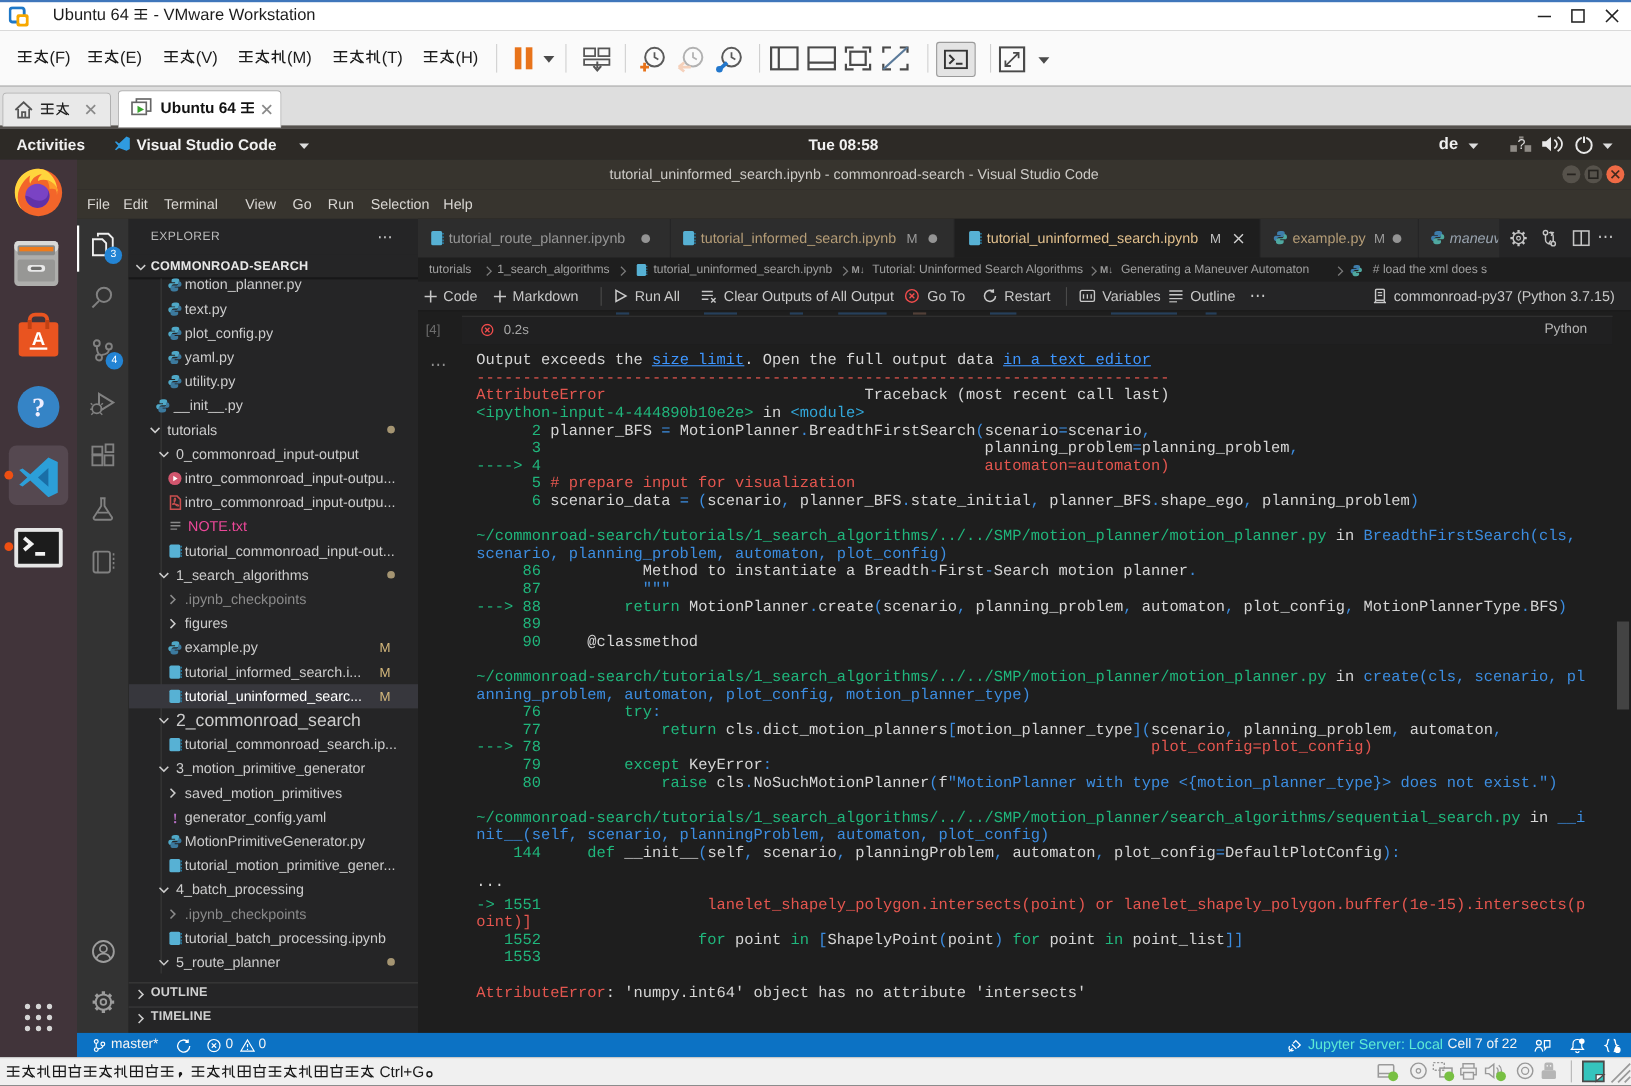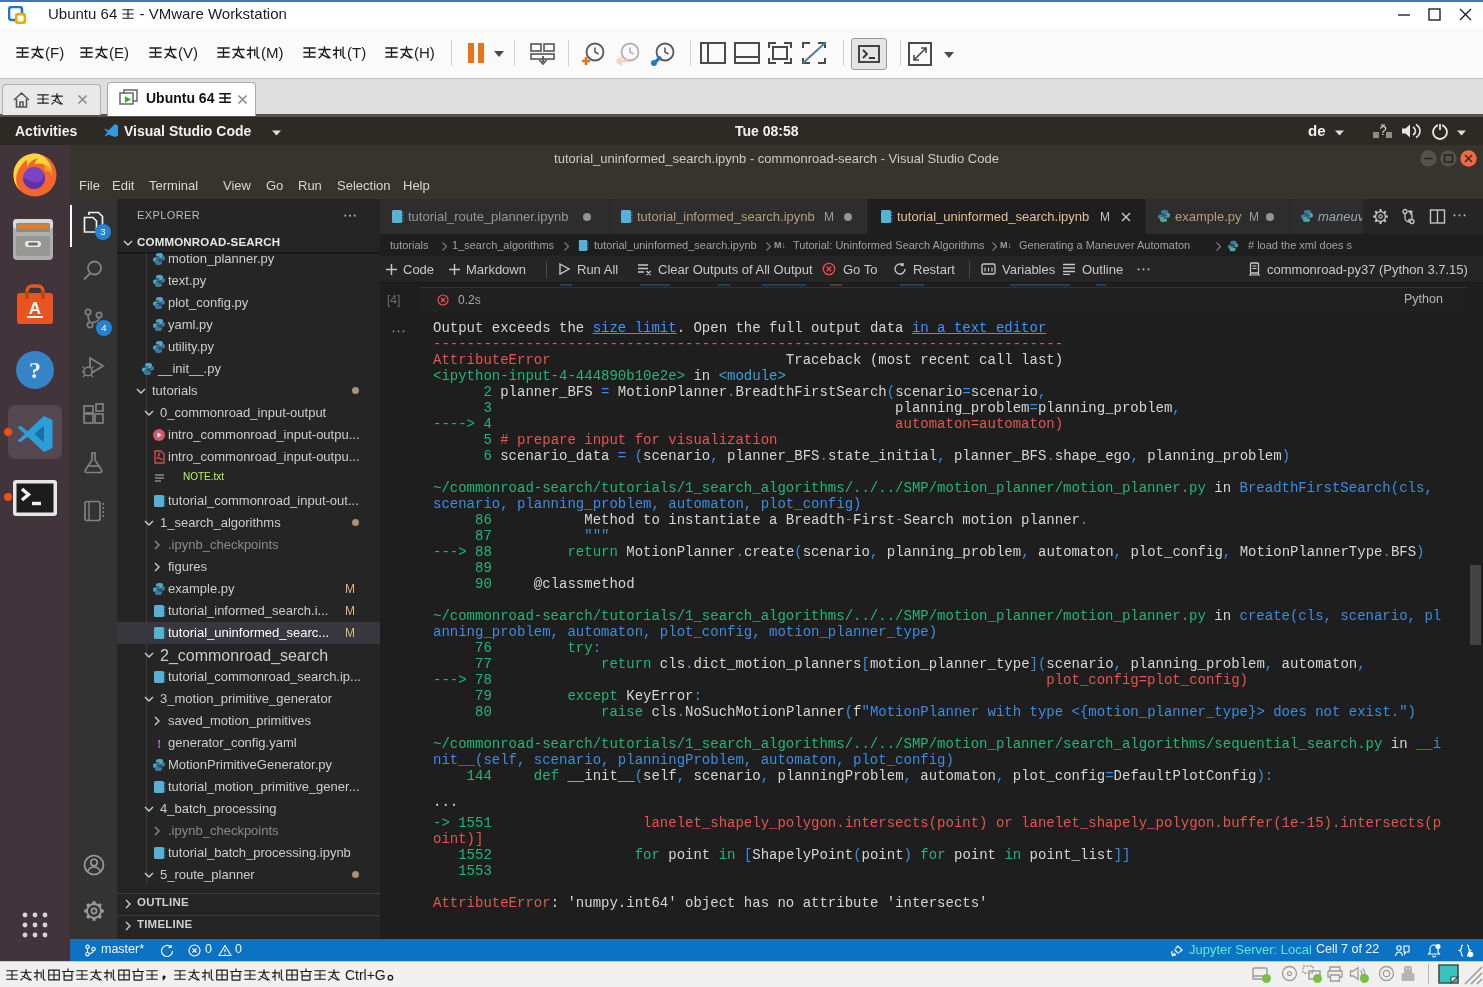--- a/index.html
+++ b/index.html
@@ -355,21 +355,21 @@
     </svg>
     <div class="abs" style="left:51px;top:174.0px;font-size:13px;color:#cccccc;white-space:nowrap">intro_commonroad_input-outpu...</div>
     <svg class="abs" style="left:35px;top:197px" width="14" height="14" viewBox="0 0 14 14">
       <path d="M3 1h6l3 3v9H3z" fill="none" stroke="#c94f4f" stroke-width="1.4"></path>
       <path d="M4.5 8.5c1.5-.5 4-4.5 3-5.5s-2 3-0.5 5c1.5 2 3.5 2.5 3.5 1.5s-3.5-1.5-6-1z" fill="none" stroke="#c94f4f" stroke-width="1"></path>
     </svg>
     <div class="abs" style="left:51px;top:196.0px;font-size:13px;color:#cccccc;white-space:nowrap">intro_commonroad_input-outpu...</div>
     <svg class="abs" style="left:36px;top:219px" width="13" height="14" viewBox="0 0 13 14">
       <path d="M2 3h9M2 6h9M2 9h6" stroke="#8a8a8a" stroke-width="1.3"></path>
     </svg>
-    <div class="abs" style="left:66px;top:218.0px;font-size:10px;color:#bef264;white-space:nowrap">NOTE.txt</div>
+    <div class="abs" style="left:54px;top:218.0px;font-size:13px;color:#ec4899;white-space:nowrap">NOTE.txt</div>
     <svg class="abs" style="left:36px;top:241px" width="13" height="14" viewBox="0 0 13 14">
       <rect x="1" y="1" width="10" height="12" rx="1.5" fill="#57b1d4"></rect>
       <path d="M11 3h1.5M11 6h1.5M11 9h1.5M11 11.5h1.5" stroke="#2a7a9e" stroke-width="1.6"></path>
     </svg>
     <div class="abs" style="left:51px;top:240.0px;font-size:13px;color:#cccccc;white-space:nowrap">tutorial_commonroad_input-out...</div>
     <svg class="abs" style="left:26px;top:264px" width="12" height="12" viewBox="0 0 12 12">
       <path d="M2 4l4 4 4-4" fill="none" stroke="#cccccc" stroke-width="1.4"></path>
     </svg>
     <div class="abs" style="left:43px;top:262.0px;font-size:13px;color:#cccccc;white-space:nowrap">1_search_algorithms</div>
     <div class="abs" style="left:235px;top:266.0px;width:7px;height:7px;border-radius:50%;background:#a59572"></div>

